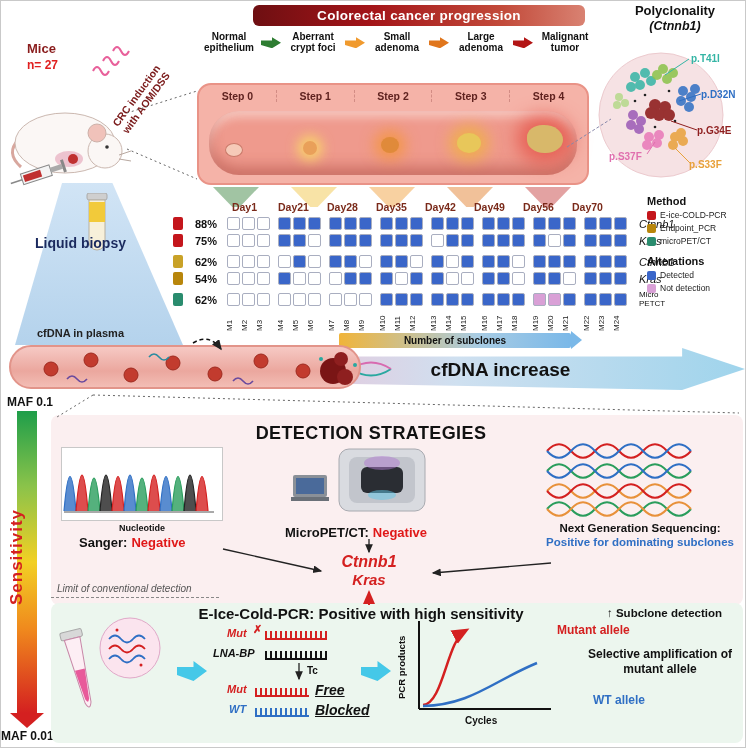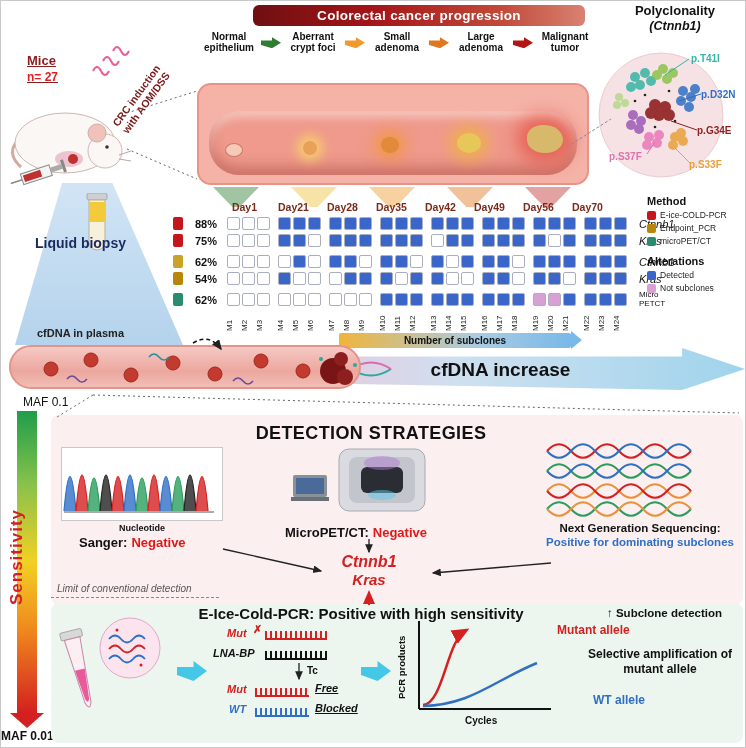--- a/index.html
+++ b/index.html
@@ -4,21 +4,21 @@
 <style>
   body{margin:0;background:#fff;font-family:"Liberation Sans",sans-serif;}
   .canvas{position:relative;width:746px;height:748px;background:#fff;overflow:hidden;border:1px solid #c9c9c9;box-sizing:border-box;}
   .p{position:absolute;}
   
   .banner{left:252px;top:4px;width:332px;height:21px;border-radius:6px;
     background:linear-gradient(90deg,#6e0f12,#a31418 35%,#c24a3a 75%,#d98272);
     color:#fff;font-weight:bold;font-size:13.5px;display:flex;align-items:center;justify-content:center;letter-spacing:.3px;}
   .poly-title{left:604px;top:3px;width:140px;text-align:center;font-weight:bold;font-size:13px;color:#111;line-height:1.15;}
   .poly-gene{font-style:italic;font-size:12.5px;}
-  .mice-label{left:26px;top:52px;font-weight:bold;font-size:13px;color:#8a1c1c;line-height:1.2;text-decoration:underline;}
+  .mice-label{left:26px;top:40px;font-weight:bold;font-size:13px;color:#8a1c1c;line-height:1.2;}
   .mice-n{color:#e02020;font-size:12px;}
   .crc{left:80px;top:86px;width:120px;transform:rotate(-54deg);color:#7a1a1a;font-weight:bold;font-size:10.5px;text-align:center;line-height:1.15;}
   .stage-row{left:196px;top:31px;width:400px;display:flex;align-items:center;}
   .stage-label{flex:0 0 64px;font-weight:bold;font-size:10px;line-height:1.08;text-align:center;color:#111;}
   .stage-arrow{flex:0 0 20px;height:11px;clip-path:polygon(0 30%,55% 30%,55% 0,100% 50%,55% 100%,0 70%);}
   .colon{left:196px;top:82px;width:392px;height:102px;background:#f5b3a8;border:2px solid #e99387;border-radius:14px;box-sizing:border-box;}
   .colon-steps{display:flex;padding-top:5px;}
   .step-label{flex:1;text-align:center;font-weight:bold;font-size:10.5px;color:#5f2320;border-right:1px dashed rgba(130,50,50,.3);}
   .step-label:last-child{border-right:none;}
   .lumen{position:absolute;left:10px;top:26px;right:10px;bottom:8px;background:#ef9a8d;border-radius:30px;box-shadow:inset 0 -8px 14px rgba(160,60,50,.45), inset 0 6px 10px rgba(255,235,230,.6);}
@@ -60,21 +60,21 @@
   .subclones{left:338px;top:332px;width:232px;height:15px;background:linear-gradient(90deg,#f0b43a,#a8cce4 60%,#7ab8e8);
     display:flex;align-items:center;justify-content:center;font-weight:bold;font-size:10px;color:#111;border-radius:2px;}
   .subclones::after{content:"";position:absolute;right:-11px;top:-2px;border-left:11px solid #7ab8e8;border-top:9.5px solid transparent;border-bottom:9.5px solid transparent;}
   .vessel{left:8px;top:344px;width:352px;height:44px;border-radius:22px;border:2px solid #e2948a;box-sizing:border-box;
     background:linear-gradient(180deg,#f6c9c4,#eba79e 60%,#f3bdb5);overflow:hidden;z-index:5;}
   .cfdna-arrow{left:220px;top:347px;width:524px;height:42px;z-index:3;
     clip-path:polygon(0 20%,88% 20%,88% 0,100% 50%,88% 100%,0 80%);
     background:linear-gradient(90deg,#f2bcd2,#cfe0f0 45%,#9fd4ec);}
   .cfdna-text{position:absolute;left:40%;top:11px;font-weight:bold;font-size:19px;color:#111;}
   
-  .maf-top{left:22px;top:394px;font-weight:normal;font-size:12px;color:#111;}
+  .maf-top{left:6px;top:394px;font-weight:bold;font-size:12px;color:#111;}
   .maf-bottom{left:0px;top:728px;font-weight:bold;font-size:12px;color:#111;}
   .sens-bar{left:16px;top:410px;width:20px;height:302px;
     background:linear-gradient(180deg,#1e9e4a,#8bc34a 25%,#f2d024 50%,#f08a1d 72%,#d42020 100%);}
   .sens-tip{left:9px;top:712px;width:0;height:0;border-left:17px solid transparent;border-right:17px solid transparent;border-top:15px solid #d42020;}
   .sens-label{left:-64px;top:546px;width:160px;text-align:center;transform:rotate(-90deg);color:#d42020;font-weight:bold;font-size:17px;letter-spacing:1px;}
   .panel-pink{left:50px;top:414px;width:692px;height:190px;background:#fbeff0;border-radius:8px;}
   .panel-green{left:50px;top:602px;width:692px;height:140px;background:#ecf6ee;border-radius:8px;}
   .det-title{left:170px;top:422px;width:400px;text-align:center;font-weight:bold;font-size:18px;color:#111;letter-spacing:.4px;}
   .chromato-box{left:60px;top:446px;width:162px;height:74px;background:#fff;border:1px solid #c8c8c8;box-sizing:border-box;}
   .nucleotide{left:60px;top:522px;width:162px;text-align:center;font-weight:bold;font-size:9px;color:#111;}
@@ -93,21 +93,21 @@
   .barrow{width:30px;height:20px;background:#45c8e8;clip-path:polygon(0 30%,55% 30%,55% 0,100% 50%,55% 100%,0 70%);}
   .ba1{left:176px;top:660px;}.ba2{left:360px;top:660px;}
   .dg{font-weight:bold;font-size:11px;}
   .red{color:#d42020;font-style:italic;}
   .blue{color:#2f6fc4;font-style:italic;}
   .blk{color:#111;font-style:italic;}
   .tick{height:7px;border-bottom:2px solid currentColor;background-image:repeating-linear-gradient(90deg,currentColor 0 2px,transparent 2px 5px);}
   .tkr{color:#d42020;}.tkb{color:#2f6fc4;}.tkk{color:#111;}
   .cross{left:252px;top:622px;color:#d42020;font-weight:bold;font-size:11px;}
   .tc-label{left:306px;top:664px;font-weight:bold;font-size:10px;color:#111;}
-  .state{font-style:italic;font-size:11px;text-decoration:underline;color:#111;font-weight:bold;}
+  .state{font-style:italic;font-size:14px;text-decoration:underline;color:#111;font-weight:bold;}
   .mutant-label{left:556px;top:622px;font-weight:bold;font-size:12px;}
   .wt-label{left:592px;top:692px;font-weight:bold;font-size:12px;}
   .selective{left:582px;top:646px;width:154px;text-align:center;font-weight:bold;font-size:12px;color:#111;line-height:1.25;}
   .overlay{left:0;top:0;z-index:60;pointer-events:none;}
 </style>
 </head>
 <body>
 
 <div class="canvas">
 
@@ -166,20 +166,27 @@
       <div class="stage-label">Aberrant crypt foci</div>
       <div class="stage-arrow" style="background: rgb(240, 154, 46);"></div>
       <div class="stage-label">Small adenoma</div>
       <div class="stage-arrow" style="background: rgb(224, 118, 29);"></div>
       <div class="stage-label">Large adenoma</div>
       <div class="stage-arrow" style="background: rgb(179, 21, 21);"></div>
       <div class="stage-label">Malignant tumor</div>
     </div>
 
   <div class="p colon">
+    <div class="colon-steps">
+        <div class="step-label">Step 0</div>
+        <div class="step-label">Step 1</div>
+        <div class="step-label">Step 2</div>
+        <div class="step-label">Step 3</div>
+        <div class="step-label">Step 4</div>
+      </div>
     <div class="lumen"></div>
     <div class="lesion les0"></div>
     <div class="lesion les1"></div>
     <div class="lesion les2"></div>
     <div class="lesion les3"></div>
     <div class="lesion les4"></div>
   </div>
 
   <div class="p beam" style="left:212px;background:#2e7d32;"></div>
   <div class="p beam" style="left:290px;background:#f0c23a;"></div>
@@ -477,21 +484,21 @@
         </div>
       </div>
     <div class="leg-title second">Alterations</div>
     <div>
         <div class="leg-item">
           <span class="leg-swatch" style="background: rgb(58, 102, 201);"></span>
           <span>Detected</span>
         </div>
         <div class="leg-item">
           <span class="leg-swatch" style="background: rgb(217, 160, 214);"></span>
-          <span>Not subclones</span>
+          <span>Not detection</span>
         </div>
       </div>
   </div>
 
   <div class="p subclones">
     <span>Number of subclones</span>
   </div>
 
   <div class="p vessel">
     <svg width="352" height="44">

